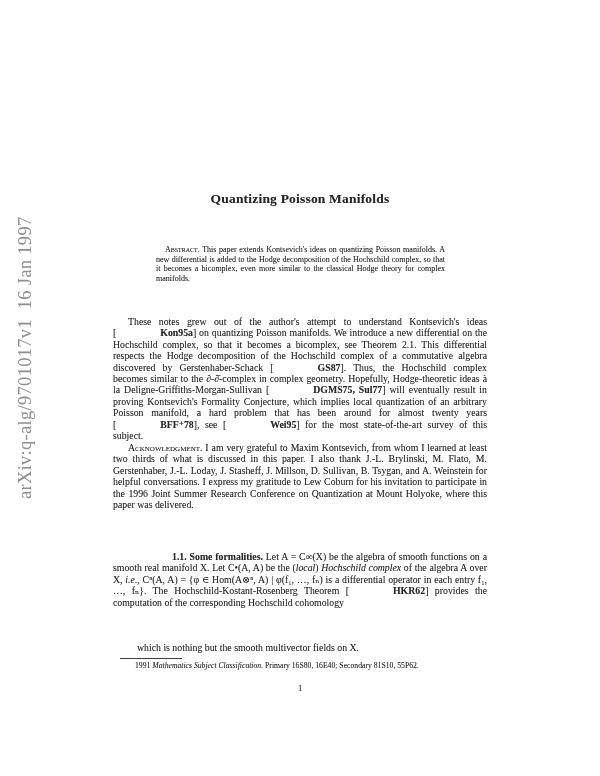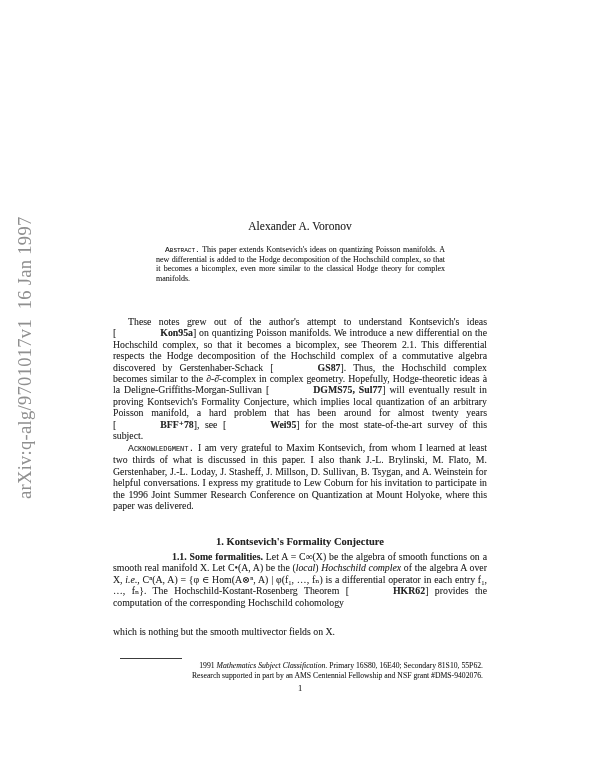--- a/index.html
+++ b/index.html
@@ -12,72 +12,70 @@
   .page {
     position:relative; width:600px; height:776px;
     background:#ffffff; overflow:hidden;
     text-shadow:0 0 0.5px rgba(60,60,60,0.38);
   }
   .abs { position:absolute; margin:0; }
   .col { left:113px; width:374px; }
   .centered { text-align:center; }
   .body-text { font-size:9.8px; line-height:11.4px; text-align:justify; }
   .indent { text-indent:15px; }
-  .sc { font-variant:small-caps;font-family:Liberation Mono, monospace; }
+  .sc { font-variant:small-caps; }
 
   .stamp {
     position:absolute; left:15px; top:499px;
     transform:rotate(-90deg); transform-origin:0 0;
     font-size:18.5px; letter-spacing:0.3px; white-space:pre;
     color:#8f8f8f; text-shadow:none;
   }
   .title  { top:191px; font-size:13.5px; font-weight:bold; letter-spacing:0.2px; }
   .author { top:220px; font-size:11.5px; }
   .abstract {
     top:245px; left:156px; width:289px;
     font-size:8px; line-height:9.7px; text-align:justify; text-indent:9px;
   }
   .p-intro { top:316px; }
   .p-ack   { top:442px; }
   .sec-heading { top:536px; font-size:10.5px; font-weight:bold; }
   .p-sub   { top:551px; }
   .equation { top:625px; font-size:10.5px; font-style:italic; }
-  .after-eq { top:626px; }
+  .after-eq { top:642px;margin-left:24px; }
   .fn-rule { top:658px; left:120px; width:62px; height:0; border-top:1.2px solid #3c3c3c; }
-  .fn { left:109px; width:374px; font-size:7.7px; line-height:9.6px; text-indent:20px;text-align:right; }
+  .fn { left:115px; width:374px; font-size:7.7px; line-height:9.6px; text-indent:20px; }
   .fn-1 { top:661px; }
   .fn-2 { top:671px; }
   .page-num { top:683px; font-size:8.5px; }
   b { font-weight:bold;margin-left:44px; }
   i { }
 </style>
 </head>
 <body>
 
 <div class="page">
 
   <div class="stamp">arXiv:q-alg/9701017v1  16 Jan 1997</div>
 
+  <h1 class="abs col centered title">Quantizing Poisson Manifolds</h1>
 
-  <div class="abs col centered author">Alexander A. Voronov</div>
 
   <div class="abs abstract"><span class="sc">Abstract.</span><span> This paper extends Kontsevich's ideas on quantizing Poisson manifolds. A new differential is added to the Hodge decomposition of the Hochschild complex, so that it becomes a bicomplex, even more similar to the classical Hodge theory for complex manifolds.</span></div>
 
   <p class="abs col body-text indent p-intro"><span>These notes grew out of the author's attempt to understand Kontsevich's ideas [</span><b>Kon95a</b><span>] on quantizing Poisson manifolds. We introduce a new differential on the Hochschild complex, so that it becomes a bicomplex, see Theorem 2.1. This differential respects the Hodge decomposition of the Hochschild complex of a commutative algebra discovered by Gerstenhaber-Schack [</span><b>GS87</b><span>]. Thus, the Hochschild complex becomes similar to the ∂-∂̄-complex in complex geometry. Hopefully, Hodge-theoretic ideas à la Deligne-Griffiths-Morgan-Sullivan [</span><b>DGMS75, Sul77</b><span>] will eventually result in proving Kontsevich's Formality Conjecture, which implies local quantization of an arbitrary Poisson manifold, a hard problem that has been around for almost twenty years [</span><b>BFF⁺78</b><span>], see [</span><b>Wei95</b><span>] for the most state-of-the-art survey of this subject.</span></p>
 
   <p class="abs col body-text indent p-ack"><span class="sc">Acknowledgment.</span><span> I am very grateful to Maxim Kontsevich, from whom I learned at least two thirds of what is discussed in this paper. I also thank J.-L. Brylinski, M. Flato, M. Gerstenhaber, J.-L. Loday, J. Stasheff, J. Millson, D. Sullivan, B. Tsygan, and A. Weinstein for helpful conversations. I express my gratitude to Lew Coburn for his invitation to participate in the 1996 Joint Summer Research Conference on Quantization at Mount Holyoke, where this paper was delivered.</span></p>
 
-  <h2 class="abs col centered sec-heading">1. Kontsevich's Formality Conjecture</h2>
 
   <p class="abs col body-text indent p-sub"><b>1.1. Some formalities.</b><span> Let A = C∞(X) be the algebra of smooth functions on a smooth real manifold X. Let C•(A, A) be the (</span><i>local</i><span>) </span><i>Hochschild complex</i><span> of the algebra A over X, </span><i>i.e.,</i><span> Cⁿ(A, A) = {φ ∈ Hom(A⊗ⁿ, A) | φ(f₁, …, fₙ) is a differential operator in each entry f₁, …, fₙ}. The Hochschild-Kostant-Rosenberg Theorem [</span><b>HKR62</b><span>] provides the computation of the corresponding Hochschild cohomology</span></p>
 
 
   <p class="abs col body-text after-eq">which is nothing but the smooth multivector fields on X.</p>
 
   <div class="abs fn-rule"></div>
 
   <p class="abs fn fn-1"><span>1991 </span><i>Mathematics Subject Classification.</i><span> Primary 16S80, 16E40; Secondary 81S10, 55P62.</span></p>
 
-  <p class="abs fn fn-2">Research supported in part by an AMS Centennial Fellowship and NSF grant #DMS-9402076.</p>
 
   <div class="abs col centered page-num">1</div>
 
 </div>
 
 </body></html>

